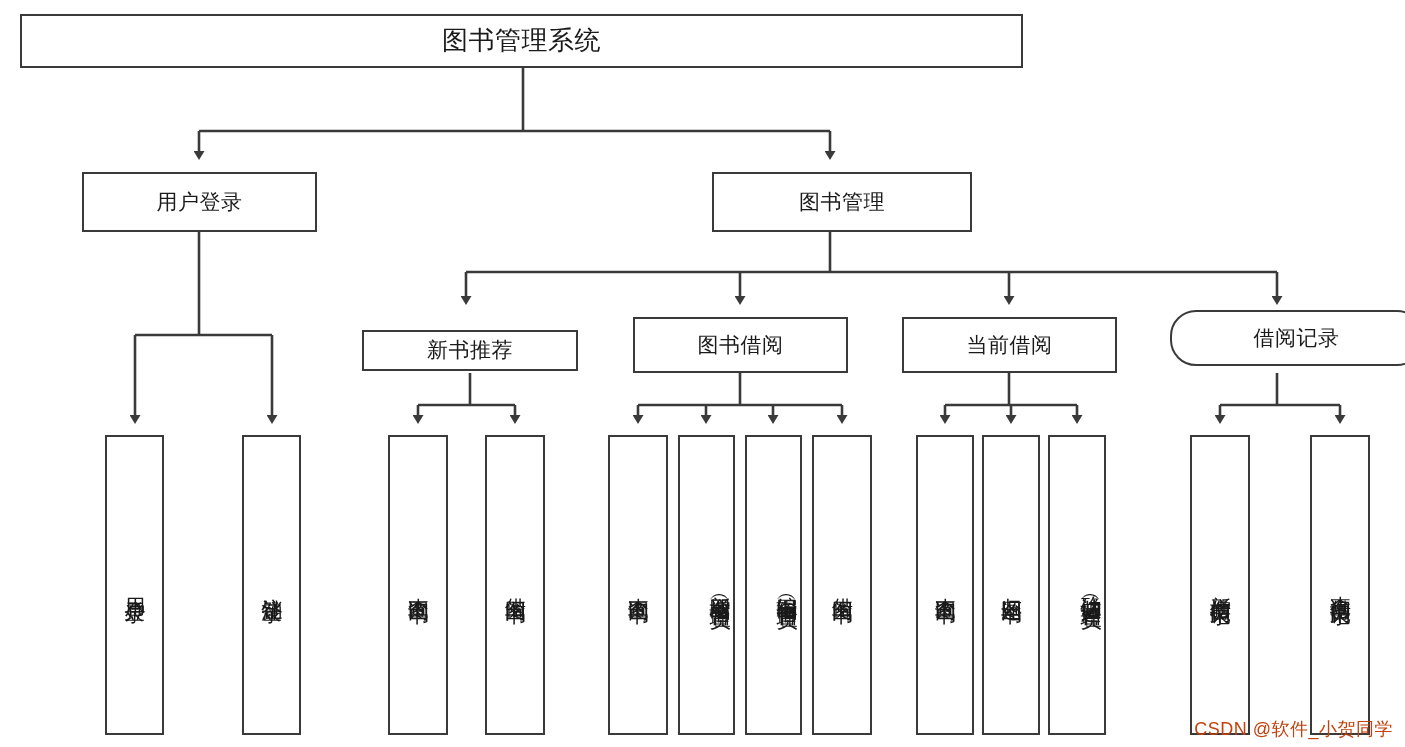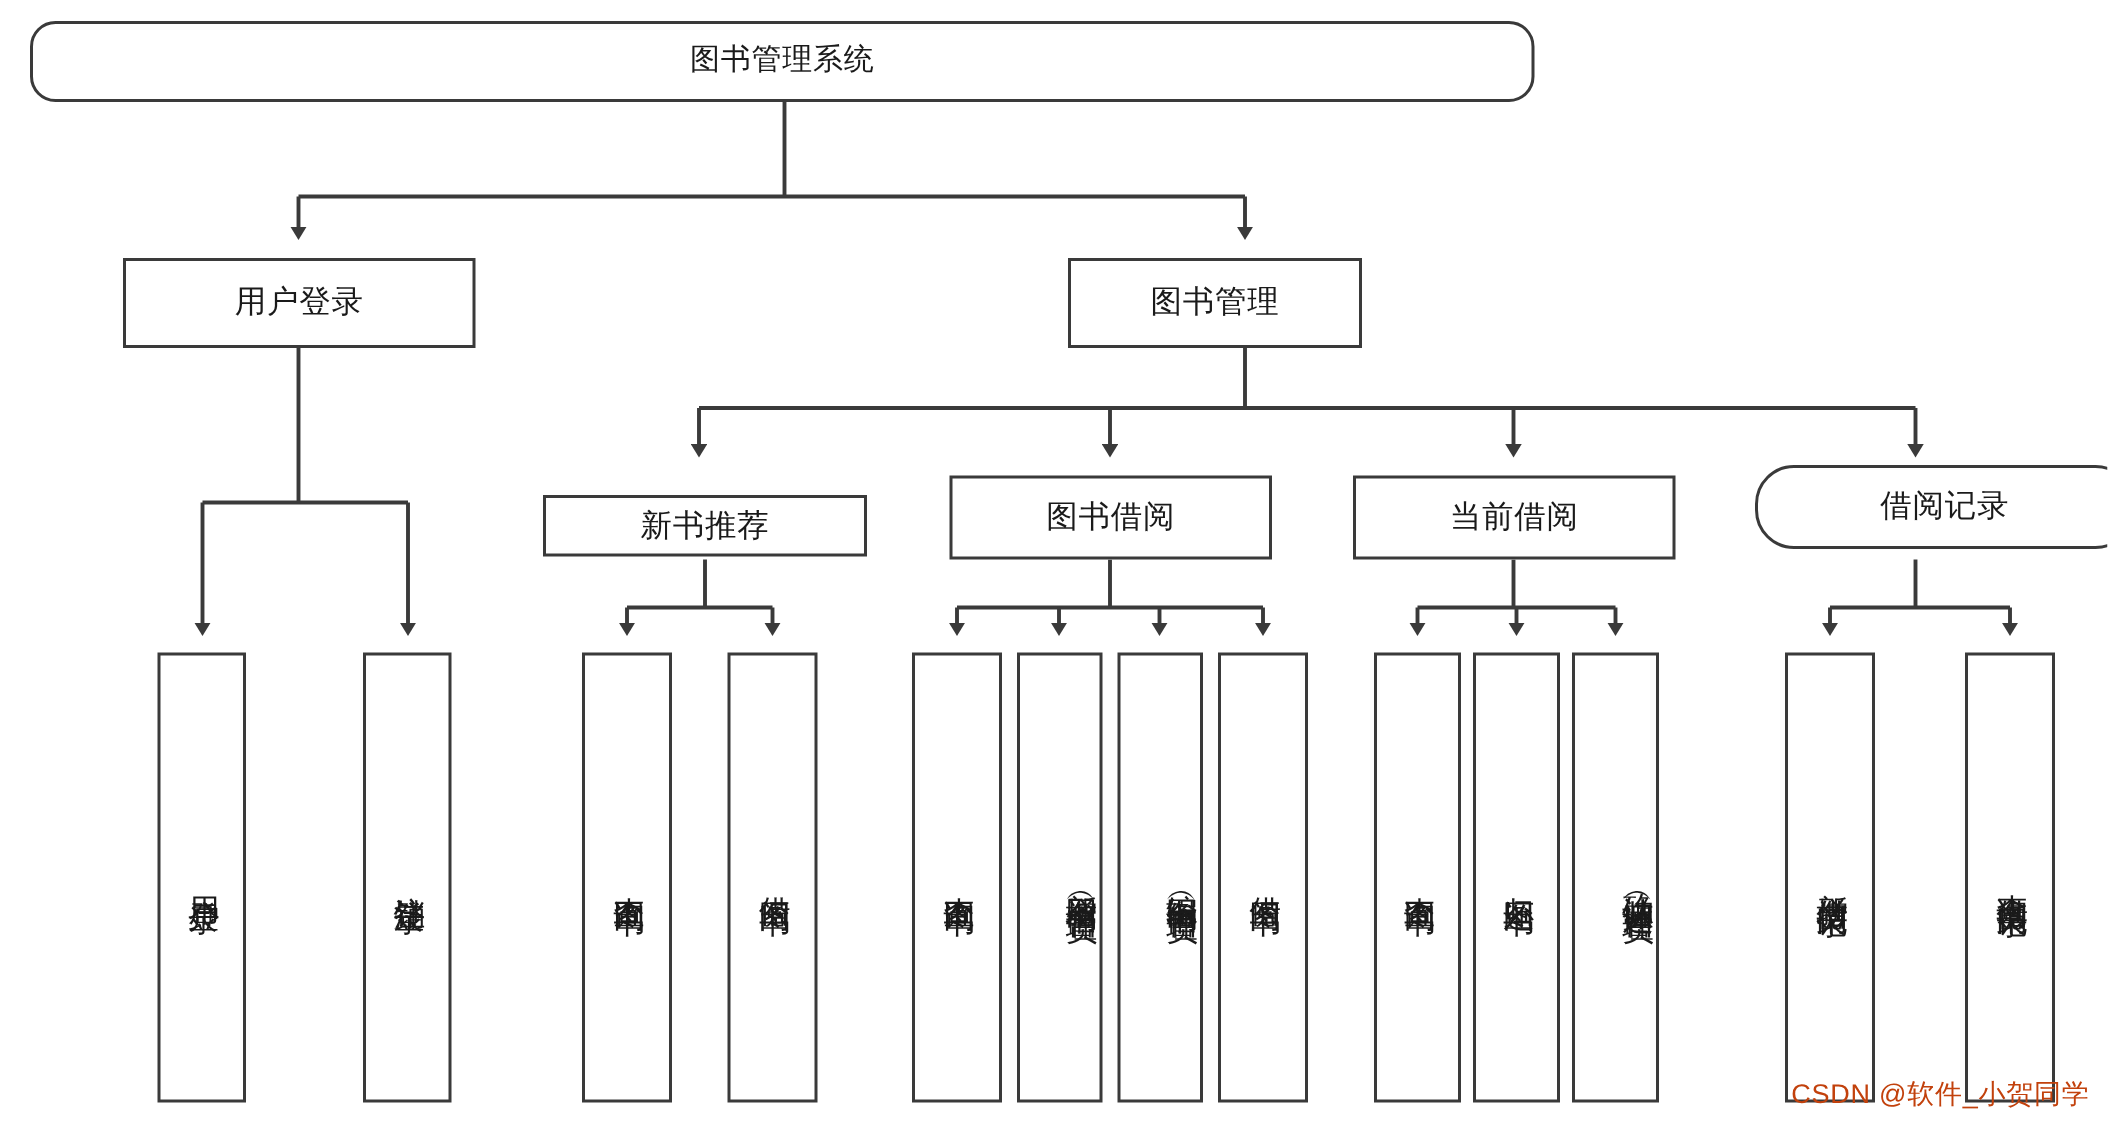--- a/index.html
+++ b/index.html
@@ -47,22 +47,21 @@
     letter-spacing: 2px;
     align-items: flex-start;
     justify-content: center;
     padding-top: 6px;
   }
   .node.vert.midalign {
     align-items: center;
     padding-top: 0;
   }
   .node.title {
-    font-size: 20px;
-    border-radius: 17px;
+    font-size: 26px;
   }
   #watermark {
     position: absolute;
     right: 12px;
     bottom: 6px;
     font-size: 18px;
     color: #c2410c;
     white-space: nowrap;
     letter-spacing: 0.5px;
     pointer-events: none;
@@ -120,21 +119,21 @@
       <path d="M1220,405 L1340,405"></path>
       <path d="M1220,405 L1220,416" marker-end="url(#arrow)"></path>
       <path d="M1340,405 L1340,416" marker-end="url(#arrow)"></path>
     </g>
   </svg>
 
   <div class="node horiz title" style="left:20px; top:14px; width:1003px; height:54px;">图书管理系统</div>
 
   <div class="node horiz" style="left:82px; top:172px; width:235px; height:60px;">用户登录</div>
 
-  <div class="node horiz" style="left:712px; top:172px; width:196px; height:60px;">图书管理</div>
+  <div class="node horiz" style="left:712px; top:172px; width:260px; height:60px;">图书管理</div>
 
   <div class="node horiz" style="left:362px; top:330px; width:216px; height:41px;font-family:Liberation Serif, serif;">新书推荐</div>
 
   <div class="node horiz" style="left:902px; top:317px; width:215px; height:56px;">当前借阅</div>
 
   <div class="node horiz" style="left:633px; top:317px; width:215px; height:56px;">图书借阅</div>
 
   <div class="node horiz" style="left:1170px; top:310px; width:253px; height:56px;border-radius:26px;">借阅记录</div>
 
   <div class="node vert midalign" style="left:105px; top:435px; width:59px; height:300px;">用户登录</div>

